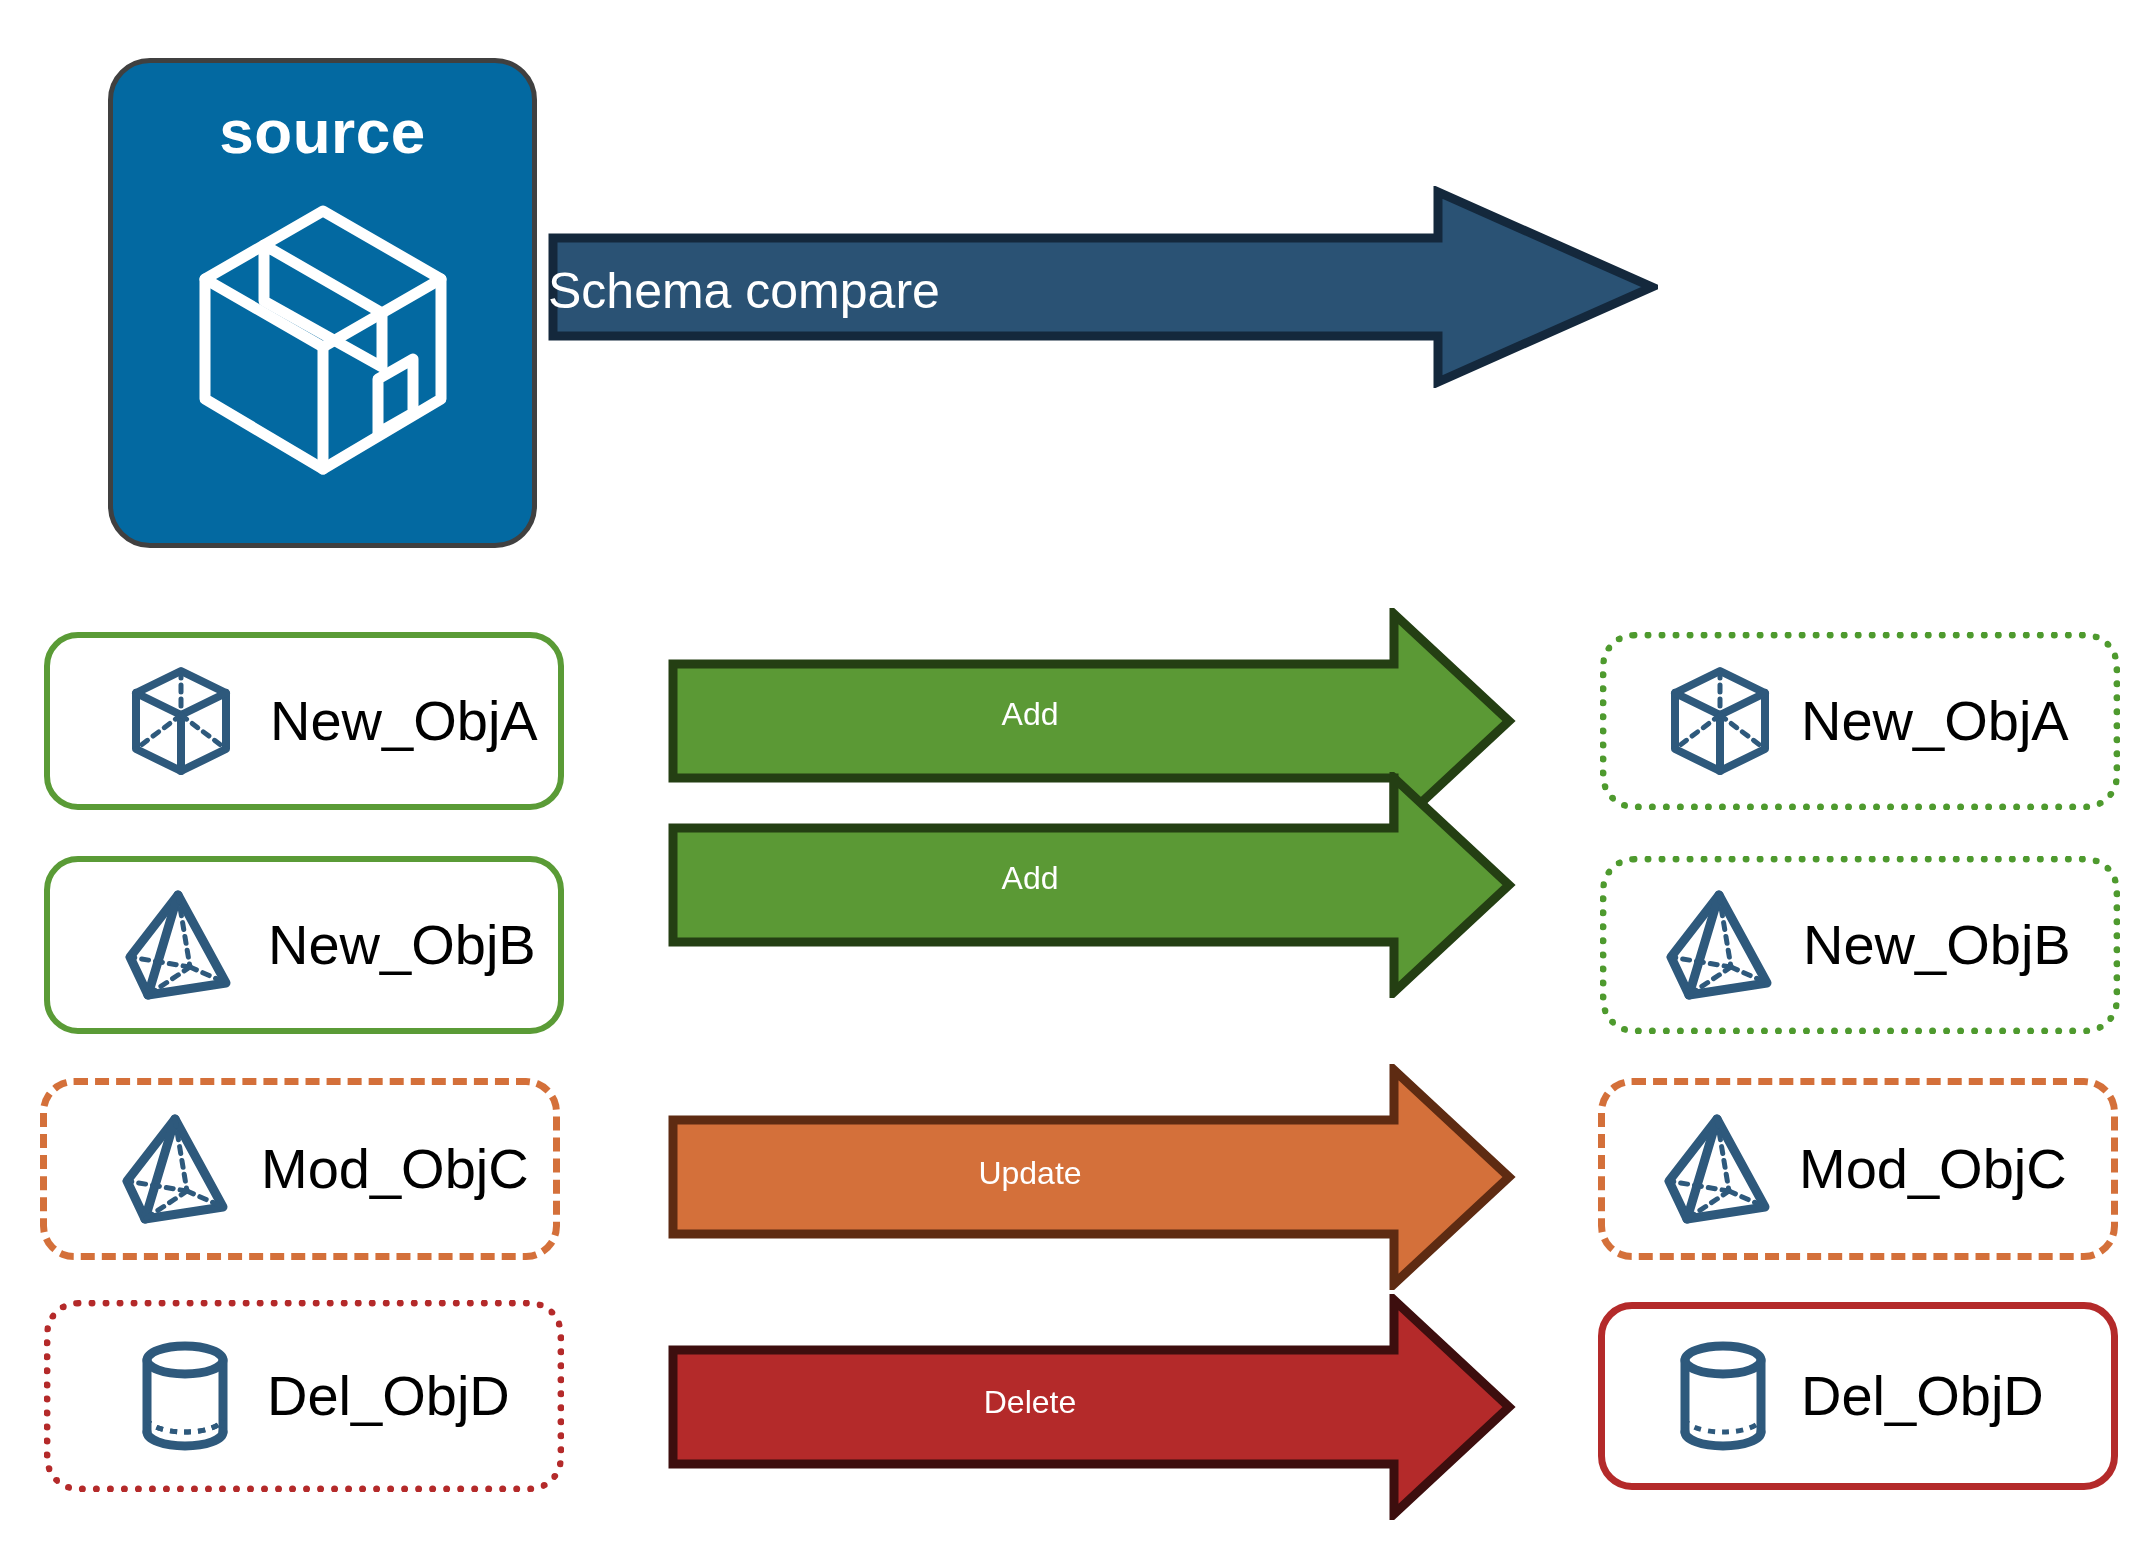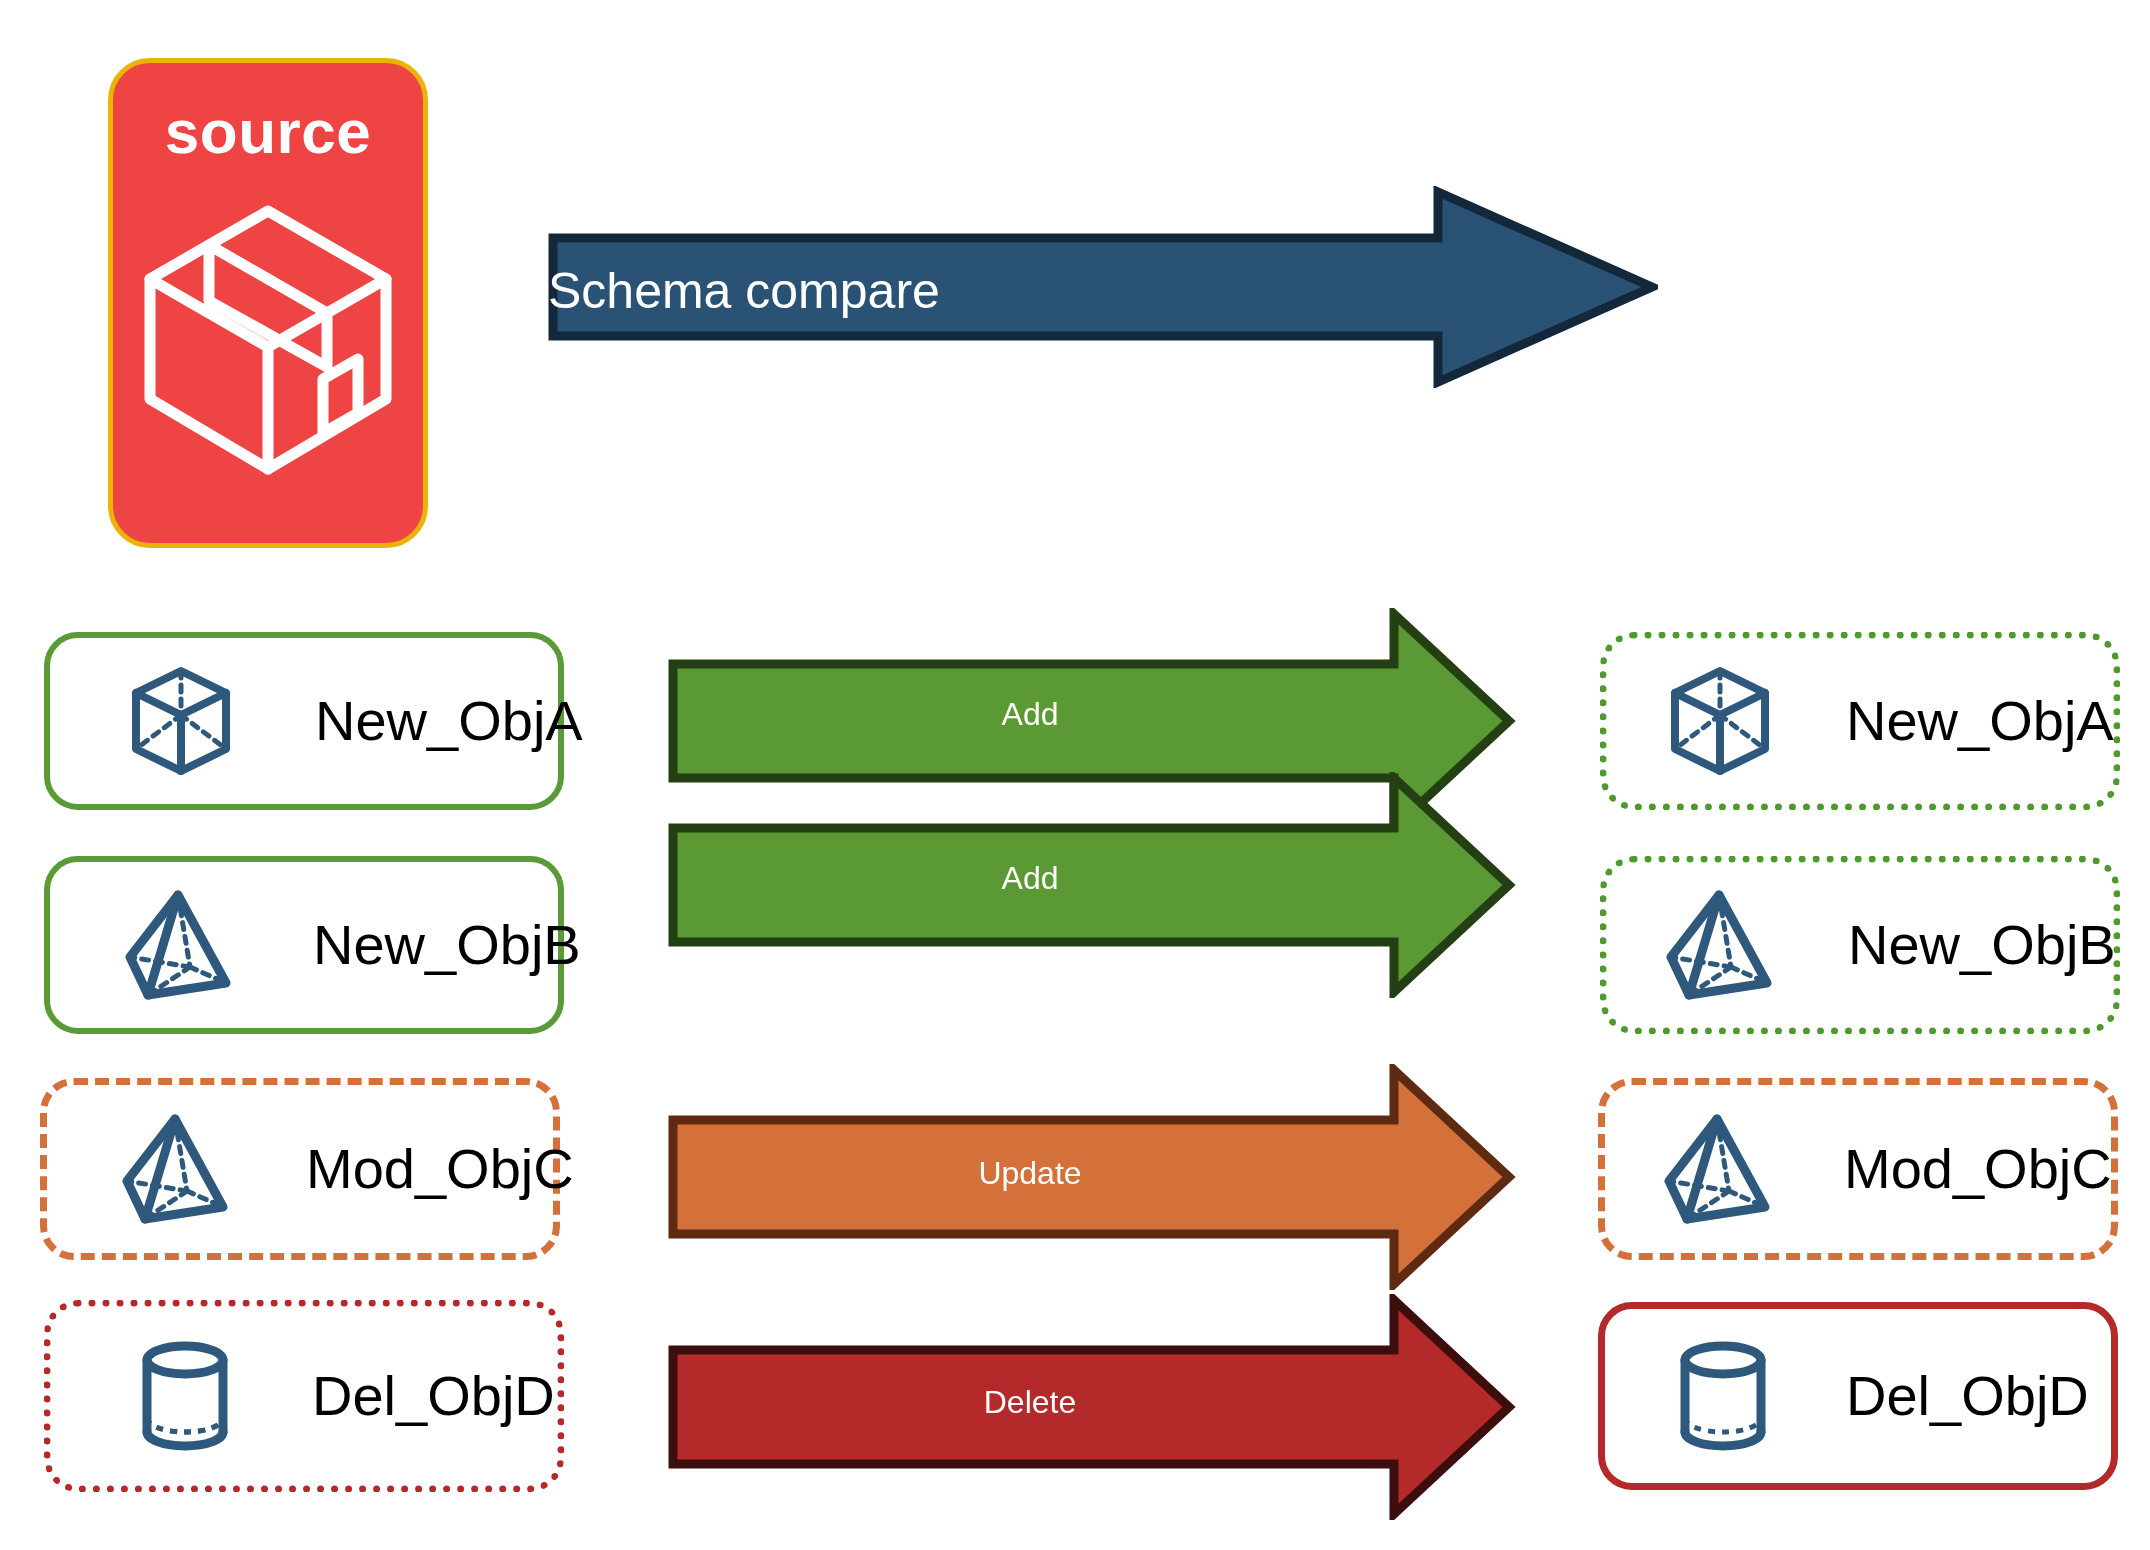--- a/index.html
+++ b/index.html
@@ -55,21 +55,20 @@
   }
 
   
   .obj-box {
     position: absolute;
     box-sizing: border-box;
     background: #ffffff;
     border-radius: 34px;
     display: flex;
     align-items: center;
-    gap: 45px;
   }
   .obj-icon {
     flex: 0 0 auto;
     display: flex;
     align-items: center;
     justify-content: center;
   }
   .obj-label {
     font-size: 56px;
     color: #000000;
@@ -96,21 +95,21 @@
     white-space: nowrap;
     user-select: none;
     text-align: center;
   }
 </style>
 </head>
 <body>
 
 <div id="stage">
 
-  <div class="endpoint-card" style="left:108px; top:58px; width:320px; height:490px; background:#ef4444; border:5px solid #eab308;">
+  <div class="endpoint-card" style="left:108px; top:58px; width:429px; height:490px; background:#0369a1; border:5px solid #404040;">
     <div class="endpoint-title">source</div>
     <div class="endpoint-art">
       <svg width="300" height="300" viewBox="0 0 300 300" aria-hidden="true">
         <g fill="none" stroke="#ffffff" stroke-width="11" stroke-linejoin="round" stroke-linecap="round">
           <path d="M150 30 L268 98 L268 218 L150 288 L32 218 L32 98 Z"></path>
           <path d="M32 98 L150 166 L268 98"></path>
           <path d="M150 166 L150 288"></path>
           <path d="M91 64 L209 132 L209 186 L91 120 Z"></path>
           <path d="M205 198 L240 178 L240 232 L205 252 Z"></path>
         </g>

